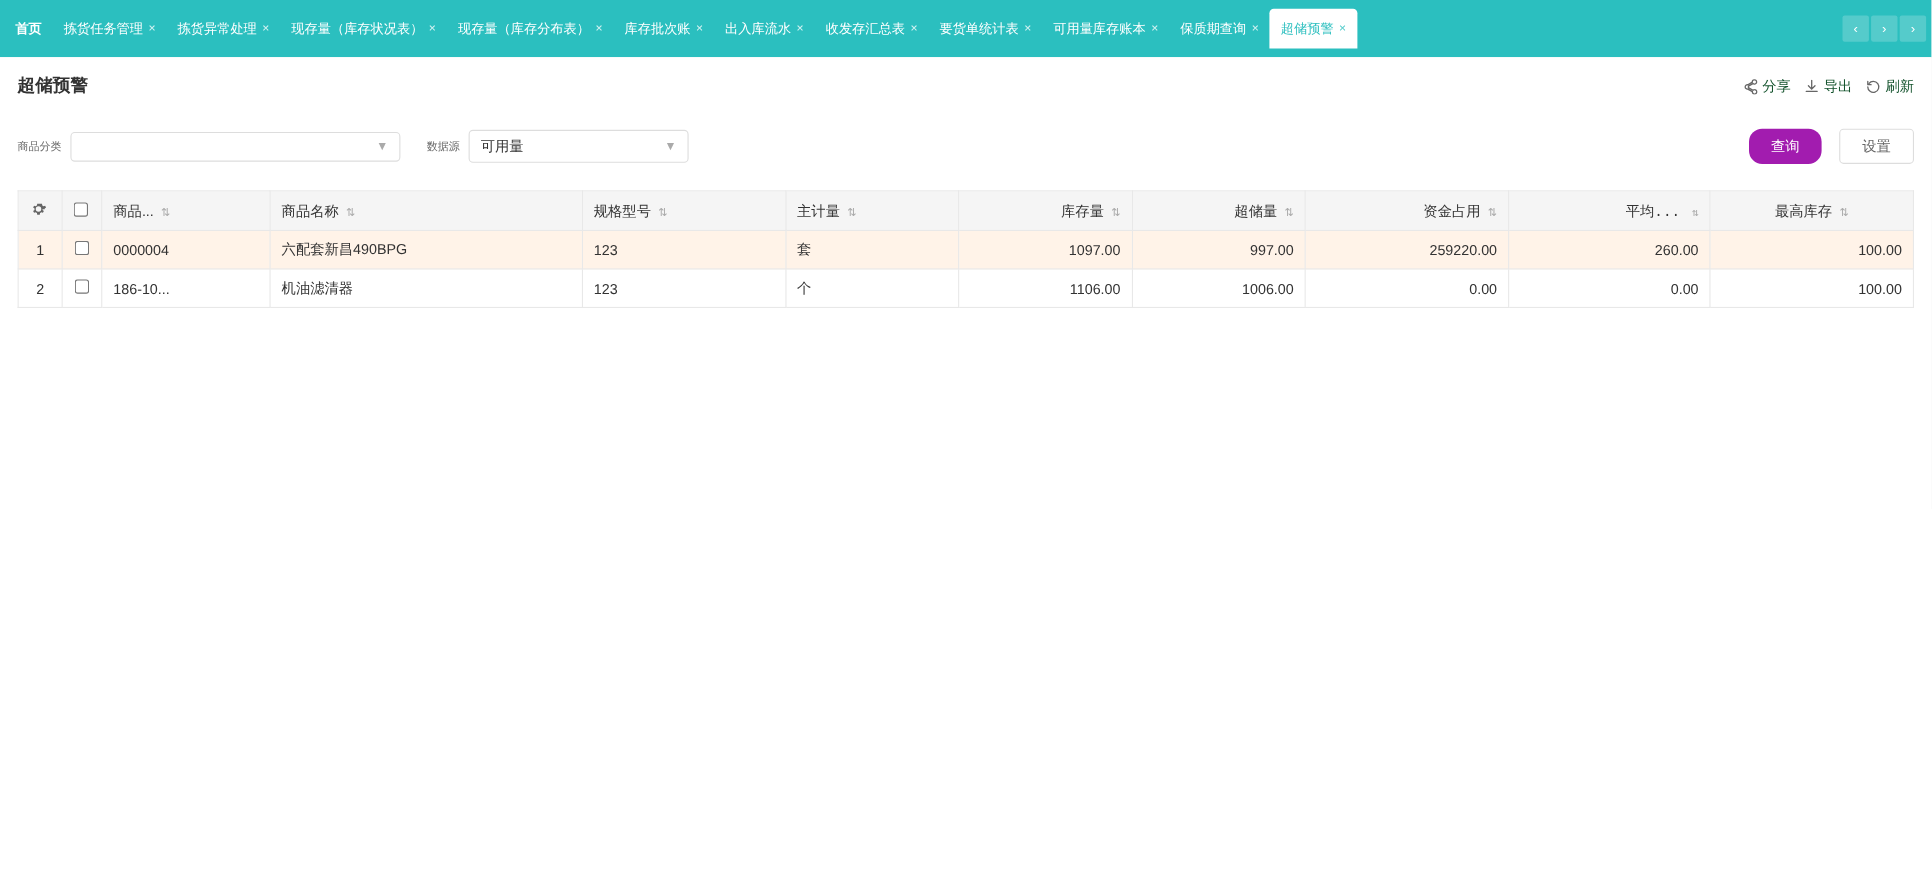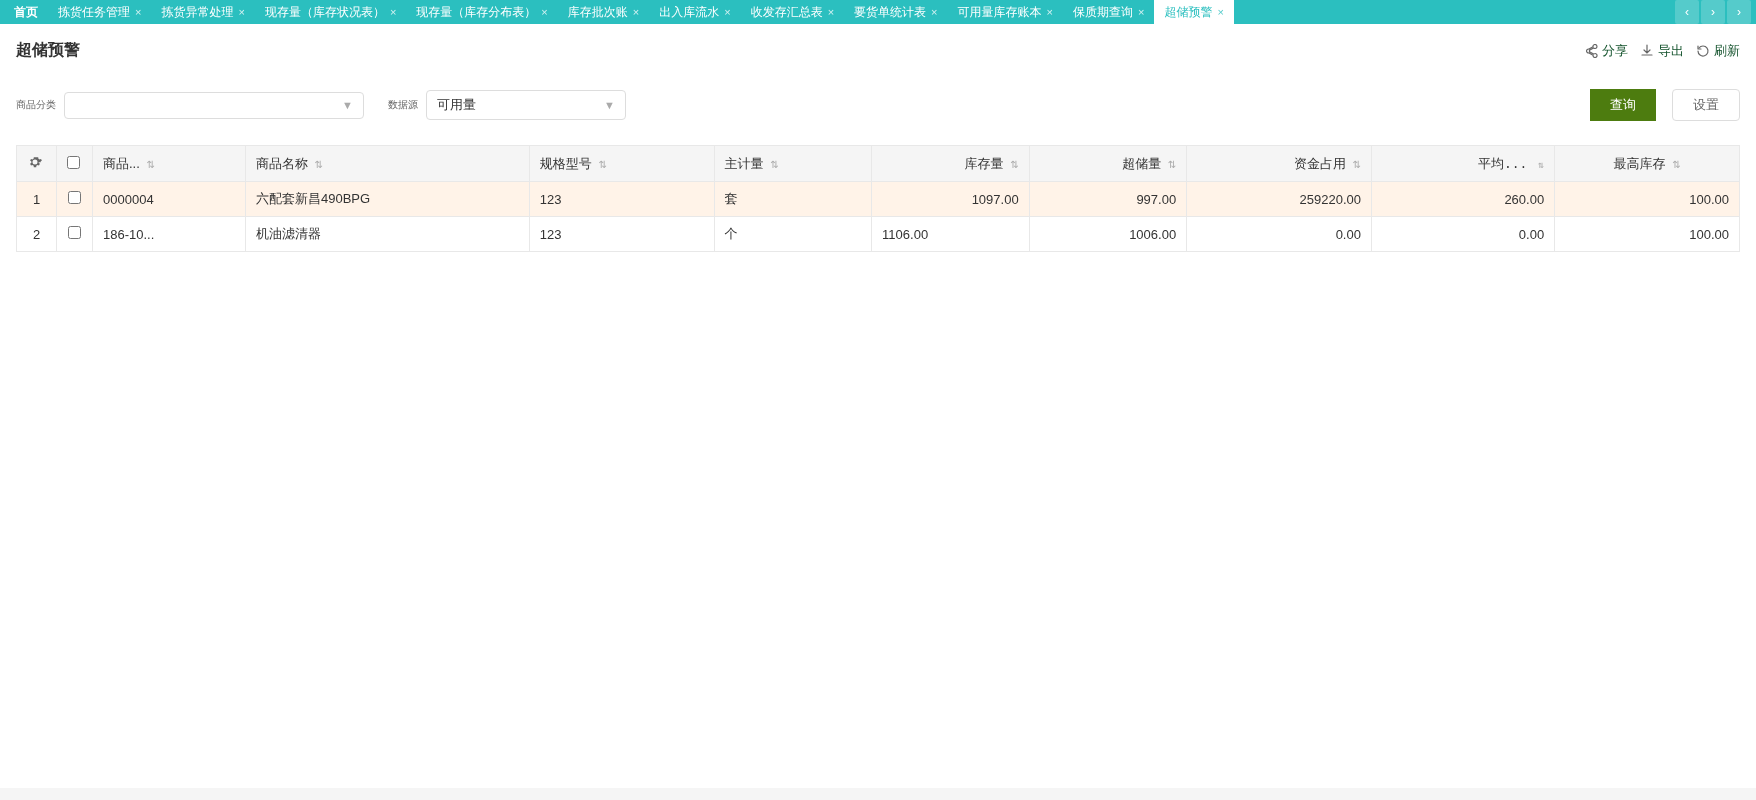--- a/index.html
+++ b/index.html
@@ -3,21 +3,21 @@
   <meta charset="utf-8">
   <style>
     * { margin: 0; padding: 0; box-sizing: border-box; }
     body { font-family: "Microsoft YaHei", Arial, sans-serif; font-size: 13px; background: #f5f5f5; color: #333; }
 
     
     .top-nav {
       display: flex;
       align-items: center;
       background: #2BBFBF;
-      height: 24px;
+      height: 52px;
       padding: 0 4px;
       overflow: hidden;
       white-space: nowrap;
     }
     .nav-tab {
       display: inline-flex;
       align-items: center;
       padding: 0 10px;
       height: 36px;
       color: #fff;
@@ -122,24 +122,24 @@
     .filter-select-wide {
       min-width: 300px;
     }
     .filter-select .chevron {
       color: #aaa;
       font-size: 11px;
       margin-left: 8px;
     }
 
     .btn-query {
-      background: #4d7c0f;
+      background: #a21caf;
       color: #fff;
       border: none;
-      border-radius: 0;
+      border-radius: 12px;
       padding: 7px 20px;
       font-size: 13px;
       cursor: pointer;
       margin-left: auto;
     }
 
     .btn-settings {
       background: #fff;
       color: #666;
       border: 1px solid #ddd;
@@ -378,21 +378,21 @@
       <td style="text-align:right;">260.00</td>
       <td style="text-align:right;">100.00</td>
     </tr>
         <tr>
       <td class="row-num">2</td>
       <td class="checkbox-cell"><input type="checkbox" style=""></td>
       <td>186-10...</td>
       <td>机油滤清器</td>
       <td>123</td>
       <td>个</td>
-      <td style="text-align:left;">1106.00</td>
+      <td style="text-align:right;">1106.00</td>
       <td style="text-align:right;">1006.00</td>
       <td style="text-align:right;">0.00</td>
       <td style="text-align:right;">0.00</td>
       <td style="text-align:right;">100.00</td>
     </tr>
       </tbody>
   </table>
 
 </div>
 

